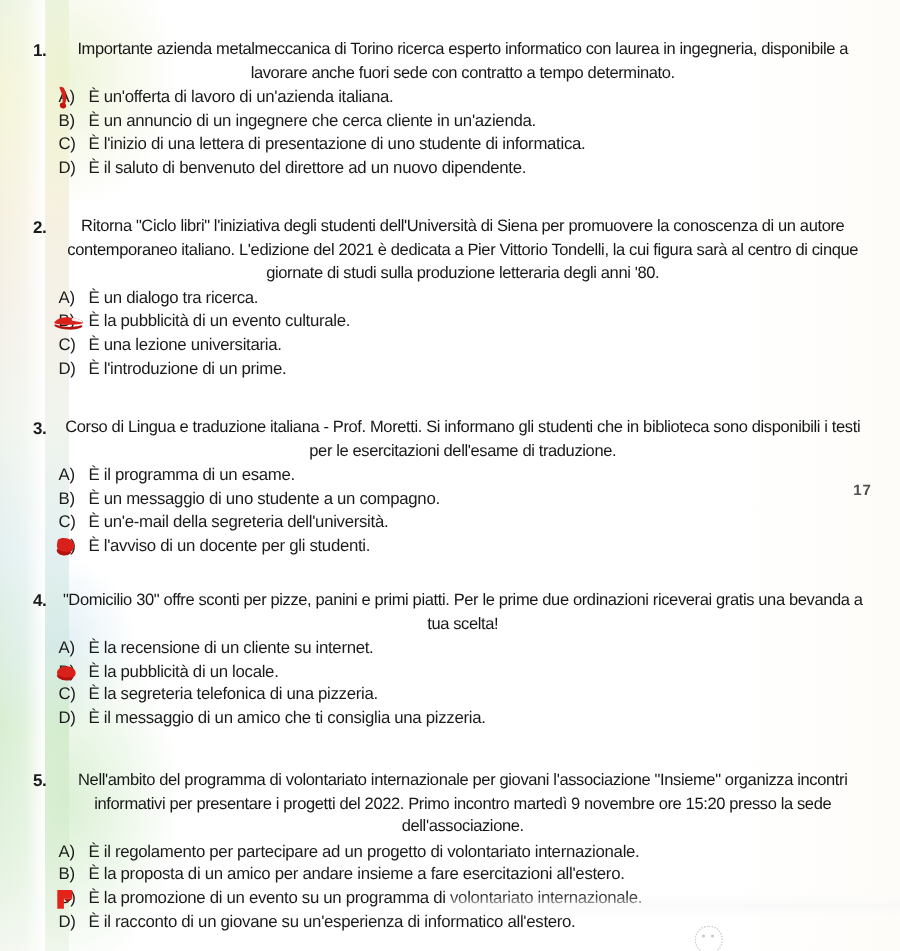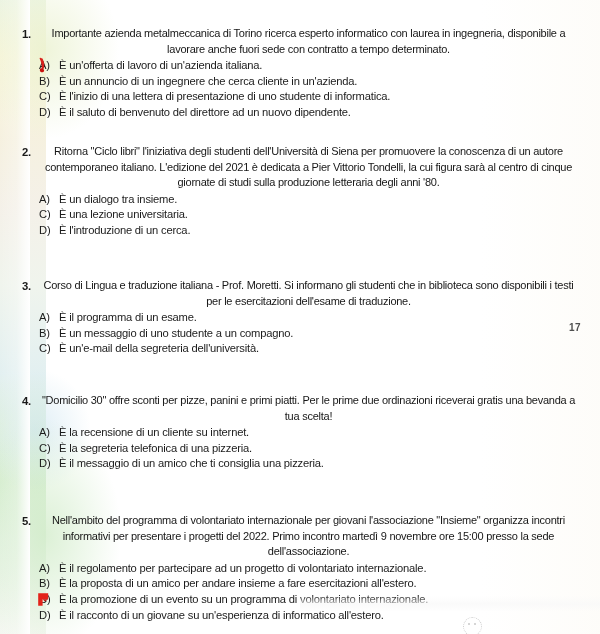--- a/index.html
+++ b/index.html
@@ -257,29 +257,40 @@
     </div>
 
     <div class="q-block" id="q2" style="top:144px;">
       <div class="stem-row">
         <div class="q-num">2.</div>
         <div class="stem">Ritorna "Ciclo libri" l'iniziativa degli studenti dell'Università di Siena per promuovere la conoscenza di un autore contemporaneo italiano. L'edizione del 2021 è dedicata a Pier Vittorio Tondelli, la cui figura sarà al centro di cinque giornate di studi sulla produzione letteraria degli anni '80.</div>
       </div>
       <div class="options">
         <div class="opt">
           <span class="opt-letter">A)</span>
-          <span class="opt-text">È un dialogo tra insieme.</span>
+          <span class="opt-text">È un dialogo tra ricerca.</span>
+        </div>
+        <div class="opt">
+          <span class="opt-letter">B)</span>
+          <span class="opt-text">È la pubblicità di un evento culturale.</span>
+          <span class="mark" style="top:1px; left:-4px;">
+            <svg width="22" height="13" viewBox="0 0 22 13">
+              <path d="M1.5 6.5 C3.5 4.0 7.5 3.2 11.5 3.6 C14.8 3.9 17.6 4.8 19.6 5.8 C20.6 6.3 20.4 7.6 19.3 7.8 C16.5 8.3 13.2 8.6 10.0 8.5 C6.6 8.4 3.5 8.0 1.8 7.6 C1.1 7.4 1.1 6.9 1.5 6.5 Z" fill="#d9211c"></path>
+              <path d="M2.0 8.4 C5.0 9.6 9.0 10.1 12.8 9.9 C15.4 9.8 17.6 9.4 19.0 8.9 C19.9 8.6 20.3 9.6 19.5 10.1 C17.5 11.3 14.0 11.9 10.6 11.7 C6.8 11.5 3.4 10.6 1.6 9.5 C1.0 9.1 1.3 8.2 2.0 8.4 Z" fill="#b3120f"></path>
+              <path d="M13.5 4.0 C15.8 4.2 18.0 4.9 19.4 5.7 C20.3 6.2 20.0 7.1 19.1 6.9 C17.2 6.4 15.2 6.0 13.3 5.8 C12.5 5.7 12.7 3.9 13.5 4.0 Z" fill="#f3f3f3"></path>
+            </svg>
+          </span>
         </div>
         <div class="opt">
           <span class="opt-letter">C)</span>
           <span class="opt-text">È una lezione universitaria.</span>
         </div>
         <div class="opt">
           <span class="opt-letter">D)</span>
-          <span class="opt-text">È l'introduzione di un cerca.</span>
+          <span class="opt-text">È l'introduzione di un prime.</span>
         </div>
       </div>
     </div>
 
     <div class="q-block" id="q3" style="top:278px;">
       <div class="stem-row">
         <div class="q-num">3.</div>
         <div class="stem">Corso di Lingua e traduzione italiana - Prof. Moretti. Si informano gli studenti che in biblioteca sono disponibili i testi per le esercitazioni dell'esame di traduzione.</div>
       </div>
       <div class="options">
@@ -288,48 +299,68 @@
           <span class="opt-text">È il programma di un esame.</span>
         </div>
         <div class="opt">
           <span class="opt-letter">B)</span>
           <span class="opt-text">È un messaggio di uno studente a un compagno.</span>
         </div>
         <div class="opt">
           <span class="opt-letter">C)</span>
           <span class="opt-text">È un'e-mail della segreteria dell'università.</span>
         </div>
+        <div class="opt">
+          <span class="opt-letter">D)</span>
+          <span class="opt-text">È l'avviso di un docente per gli studenti.</span>
+          <span class="mark" style="top:0px; left:-3px;">
+            <svg width="18" height="15" viewBox="0 0 18 15">
+              <path d="M3.0 2.5 C5.5 1.2 9.0 1.4 11.4 3.0 C13.6 4.5 14.2 7.2 12.8 9.3 C11.4 11.4 8.4 12.3 5.8 11.5 C3.2 10.7 1.6 8.4 2.0 6.0 C2.2 4.5 2.4 3.0 3.0 2.5 Z" fill="#d9211c"></path>
+              <path d="M2.6 9.2 C4.8 10.6 7.8 11.3 10.2 10.7 C11.2 10.4 11.8 11.4 11.0 12.0 C9.0 13.6 5.6 13.7 3.4 12.3 C1.9 11.3 1.5 9.9 2.0 9.2 C2.2 8.9 2.4 9.0 2.6 9.2 Z" fill="#b3120f"></path>
+            </svg>
+          </span>
+        </div>
       </div>
     </div>
 
     <div class="q-block" id="q4" style="top:393px;">
       <div class="stem-row">
         <div class="q-num">4.</div>
         <div class="stem">"Domicilio 30" offre sconti per pizze, panini e primi piatti. Per le prime due ordinazioni riceverai gratis una bevanda a tua scelta!</div>
       </div>
       <div class="options">
         <div class="opt">
           <span class="opt-letter">A)</span>
           <span class="opt-text">È la recensione di un cliente su internet.</span>
         </div>
         <div class="opt">
+          <span class="opt-letter">B)</span>
+          <span class="opt-text">È la pubblicità di un locale.</span>
+          <span class="mark" style="top:1px; left:-3px;">
+            <svg width="18" height="14" viewBox="0 0 18 14">
+              <path d="M2.4 5.0 C3.8 2.6 7.0 1.6 10.2 2.4 C13.0 3.1 14.8 5.2 14.4 7.4 C14.0 9.6 11.4 11.0 8.4 10.8 C5.2 10.6 2.6 9.0 2.1 7.0 C1.9 6.2 2.1 5.5 2.4 5.0 Z" fill="#d9211c"></path>
+              <path d="M2.3 7.6 C4.6 9.4 8.4 10.2 11.4 9.4 C12.4 9.1 13.0 10.1 12.1 10.7 C9.8 12.2 5.8 12.0 3.4 10.4 C2.2 9.6 1.7 8.4 2.0 7.7 C2.1 7.5 2.2 7.5 2.3 7.6 Z" fill="#b3120f"></path>
+            </svg>
+          </span>
+        </div>
+        <div class="opt">
           <span class="opt-letter">C)</span>
           <span class="opt-text">È la segreteria telefonica di una pizzeria.</span>
         </div>
         <div class="opt">
           <span class="opt-letter">D)</span>
           <span class="opt-text">È il messaggio di un amico che ti consiglia una pizzeria.</span>
         </div>
       </div>
     </div>
 
     <div class="q-block" id="q5" style="top:513px;">
       <div class="stem-row">
         <div class="q-num">5.</div>
-        <div class="stem">Nell'ambito del programma di volontariato internazionale per giovani l'associazione "Insieme" organizza incontri informativi per presentare i progetti del 2022. Primo incontro martedì 9 novembre ore 15:00 presso la sede dell'associazione.</div>
+        <div class="stem">Nell'ambito del programma di volontariato internazionale per giovani l'associazione "Insieme" organizza incontri informativi per presentare i progetti del 2022. Primo incontro martedì 9 novembre ore 15:20 presso la sede dell'associazione.</div>
       </div>
       <div class="options">
         <div class="opt">
           <span class="opt-letter">A)</span>
           <span class="opt-text">È il regolamento per partecipare ad un progetto di volontariato internazionale.</span>
         </div>
         <div class="opt">
           <span class="opt-letter">B)</span>
           <span class="opt-text">È la proposta di un amico per andare insieme a fare esercitazioni all'estero.</span>
         </div>

